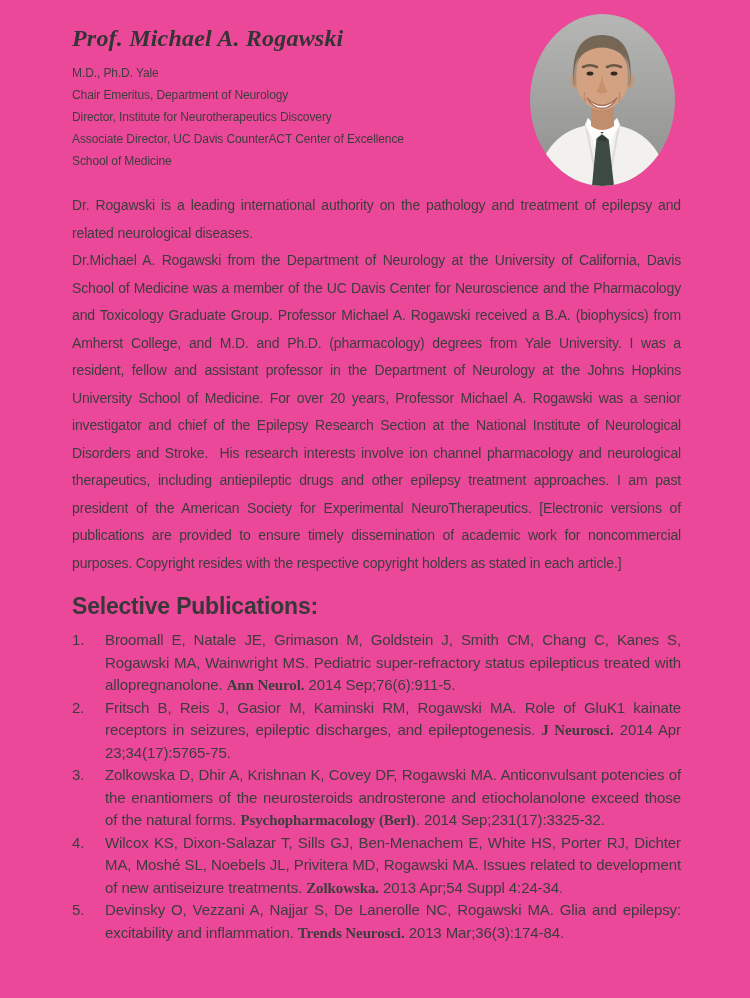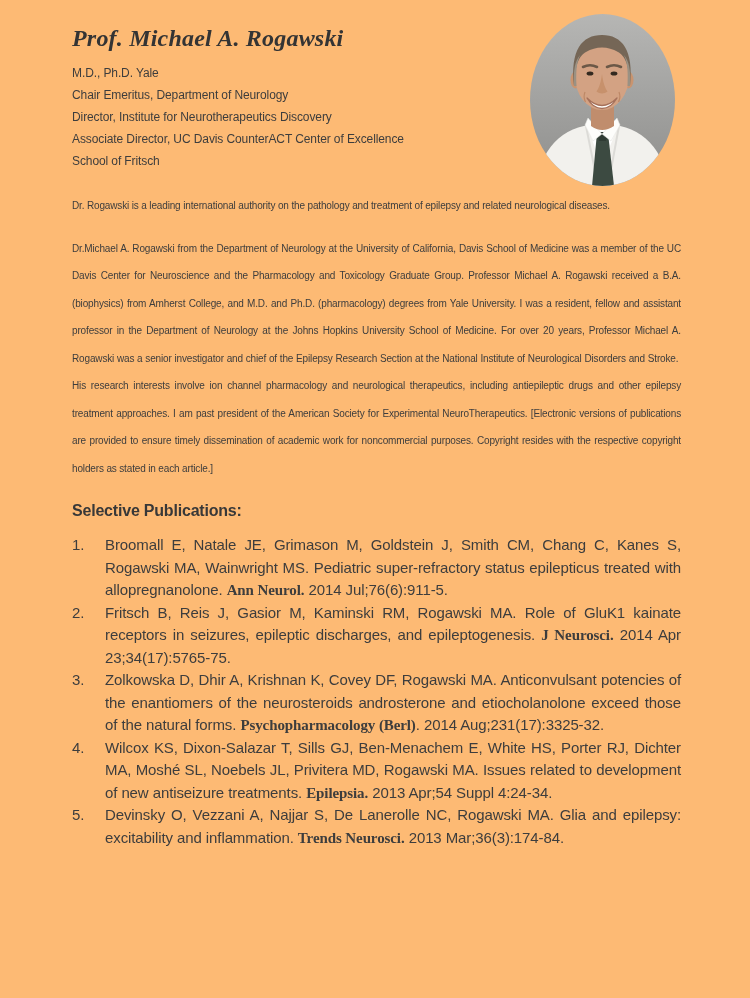--- a/index.html
+++ b/index.html
@@ -1,21 +1,21 @@
 <!DOCTYPE html>
 <html><head>
 <meta charset="utf-8">
 <style>
   html, body { margin: 0; padding: 0; background: #ffffff; }
   .page {
     position: relative;
     width: 750px;
     height: 998px;
     margin: 0 auto;
-    background: #fdba74;
+    background: #ec4899;
     overflow: hidden;
     box-sizing: border-box;
     padding: 24px 69px 0 72px;
     font-family: "Liberation Sans", "DejaVu Sans", sans-serif;
     color: #3d3d3d;
   }
   .title {
     margin: 0;
     font-family: "Liberation Serif", "DejaVu Serif", serif;
     font-style: italic;
@@ -26,30 +26,30 @@
     letter-spacing: 0.2px;
   }
   .credentials { margin-top: 10px; }
   .cred-line {
     font-size: 12px;
     line-height: 22px;
     letter-spacing: -0.1px;
   }
   .para {
     margin: 0;
-    font-size: 10px;
+    font-size: 14px;
     line-height: 27.5px;
     letter-spacing: -0.15px;
     text-align: justify;
   }
   .intro { margin-top: 20px; }
-  .bio   { margin-top: 15px; }
+  .bio   { }
   .pubs-heading {
     margin: 17px 0 0 0;
-    font-size: 16px;
+    font-size: 23px;
     line-height: 24px;
     font-weight: bold;
     color: #383838;
     letter-spacing: -0.2px;
   }
   .pubs {
     list-style: none;
     margin: 11px 0 0 0;
     padding: 0;
   }
@@ -81,21 +81,21 @@
 
 <div class="page">
 
   <h1 class="title">Prof. Michael A. Rogawski</h1>
 
   <div class="credentials">
     <div class="cred-line">M.D., Ph.D. Yale</div>
     <div class="cred-line">Chair Emeritus, Department of Neurology</div>
     <div class="cred-line">Director, Institute for Neurotherapeutics Discovery</div>
     <div class="cred-line">Associate Director, UC Davis CounterACT Center of Excellence</div>
-    <div class="cred-line">School of Fritsch</div>
+    <div class="cred-line">School of Medicine</div>
   </div>
 
   <div class="photo-wrap">
     <svg viewBox="0 0 145 172" width="145" height="172" role="img">
       <defs>
         <linearGradient id="pbg" x1="0" y1="0" x2="0" y2="1">
           <stop offset="0" stop-color="#b6b6b4"></stop>
           <stop offset="1" stop-color="#8e8e8c"></stop>
         </linearGradient>
         <clipPath id="pclip">
@@ -133,33 +133,33 @@
 
   <p class="para intro">Dr. Rogawski is a leading international authority on the pathology and treatment of epilepsy and related neurological diseases.</p>
 
   <p class="para bio">Dr.Michael A. Rogawski from the Department of Neurology at the University of California, Davis School of Medicine was a member of the UC Davis Center for Neuroscience and the Pharmacology and Toxicology Graduate Group. Professor Michael A. Rogawski received a B.A. (biophysics) from Amherst College, and M.D. and Ph.D. (pharmacology) degrees from Yale University. I was a resident, fellow and assistant professor in the Department of Neurology at the Johns Hopkins University School of Medicine. For over 20 years, Professor Michael A. Rogawski was a senior investigator and chief of the Epilepsy Research Section at the National Institute of Neurological Disorders and Stroke.&nbsp; His research interests involve ion channel pharmacology and neurological therapeutics, including antiepileptic drugs and other epilepsy treatment approaches. I am past president of the American Society for Experimental NeuroTherapeutics. [Electronic versions of publications are provided to ensure timely dissemination of academic work for noncommercial purposes. Copyright resides with the respective copyright holders as stated in each article.]</p>
 
   <h2 class="pubs-heading">Selective Publications:</h2>
 
   <ol class="pubs">
     <li class="pub-item">
       <span class="pub-num">1.</span>
-      <span>Broomall E, Natale JE, Grimason M, Goldstein J, Smith CM, Chang C, Kanes S, Rogawski MA, Wainwright MS. Pediatric super-refractory status epilepticus treated with allopregnanolone. </span><b class="journal">Ann Neurol.</b><span> 2014 Jul;76(6):911-5.</span>
+      <span>Broomall E, Natale JE, Grimason M, Goldstein J, Smith CM, Chang C, Kanes S, Rogawski MA, Wainwright MS. Pediatric super-refractory status epilepticus treated with allopregnanolone. </span><b class="journal">Ann Neurol.</b><span> 2014 Sep;76(6):911-5.</span>
     </li>
     <li class="pub-item">
       <span class="pub-num">2.</span>
       <span>Fritsch B, Reis J, Gasior M, Kaminski RM, Rogawski MA. Role of GluK1 kainate receptors in seizures, epileptic discharges, and epileptogenesis. </span><b class="journal">J Neurosci.</b><span> 2014 Apr 23;34(17):5765-75.</span>
     </li>
     <li class="pub-item">
       <span class="pub-num">3.</span>
-      <span>Zolkowska D, Dhir A, Krishnan K, Covey DF, Rogawski MA. Anticonvulsant potencies of the enantiomers of the neurosteroids androsterone and etiocholanolone exceed those of the natural forms. </span><b class="journal">Psychopharmacology (Berl)</b><span>. 2014 Aug;231(17):3325-32.</span>
+      <span>Zolkowska D, Dhir A, Krishnan K, Covey DF, Rogawski MA. Anticonvulsant potencies of the enantiomers of the neurosteroids androsterone and etiocholanolone exceed those of the natural forms. </span><b class="journal">Psychopharmacology (Berl)</b><span>. 2014 Sep;231(17):3325-32.</span>
     </li>
     <li class="pub-item">
       <span class="pub-num">4.</span>
-      <span>Wilcox KS, Dixon-Salazar T, Sills GJ, Ben-Menachem E, White HS, Porter RJ, Dichter MA, Moshé SL, Noebels JL, Privitera MD, Rogawski MA. Issues related to development of new antiseizure treatments. </span><b class="journal">Epilepsia.</b><span> 2013 Apr;54 Suppl 4:24-34.</span>
+      <span>Wilcox KS, Dixon-Salazar T, Sills GJ, Ben-Menachem E, White HS, Porter RJ, Dichter MA, Moshé SL, Noebels JL, Privitera MD, Rogawski MA. Issues related to development of new antiseizure treatments. </span><b class="journal">Zolkowska.</b><span> 2013 Apr;54 Suppl 4:24-34.</span>
     </li>
     <li class="pub-item">
       <span class="pub-num">5.</span>
       <span>Devinsky O, Vezzani A, Najjar S, De Lanerolle NC, Rogawski MA. Glia and epilepsy: excitability and inflammation. </span><b class="journal">Trends Neurosci.</b><span> 2013 Mar;36(3):174-84.</span>
     </li>
   </ol>
 
 </div>
 
 </body></html>

